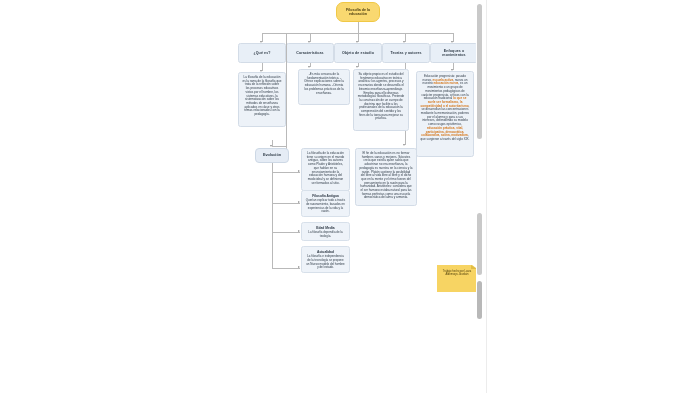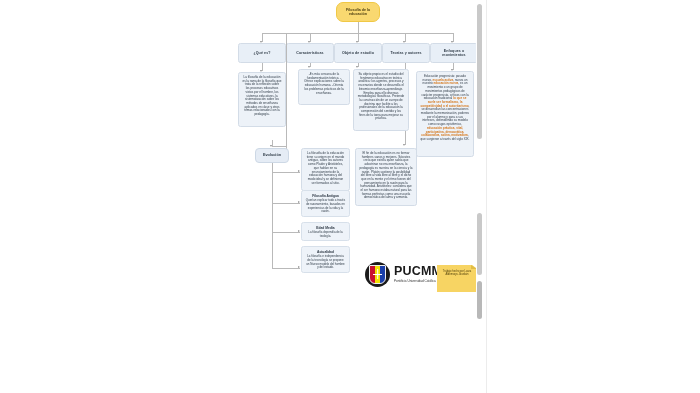--- a/index.html
+++ b/index.html
@@ -267,29 +267,20 @@
     <span class="sub-text">La filosofía dependía de la teología.</span>
   </div>
 
   <div class="ln lnh" style="left:272px;top:268px;width:28px;"></div>
   <div class="arrow-r" style="left:298px;top:266.4px;"></div>
   <div class="node sub" style="left:301px;top:246px;width:49px;height:27px;">
     <span class="sub-title">Actualidad</span>
     <span class="sub-text">La filosofía e independencia de la tecnología se propone un Nuevo modelo del hombre y del estado.</span>
   </div>
 
-  <div class="logo-wrap">
-    <div class="crest">
-      <div class="crest-inner"></div>
-    </div>
-    <div class="brand">
-      <div class="brand-name">PUCMM</div>
-      <div class="brand-sub">Pontificia Universidad Católica Madre y Maestra</div>
-    </div>
-  </div>
 
   <div class="sticky">
     <span>Trabajo hecho por Laura Aldemarys Jourdain</span>
   </div>
   <div class="sticky-fold"></div>
 
   <div class="edge-line"></div>
   <div class="scrollbar-track"></div>
   <div class="scrollbar-thumb"></div>
   <div class="scrollbar-thumb2"></div>

